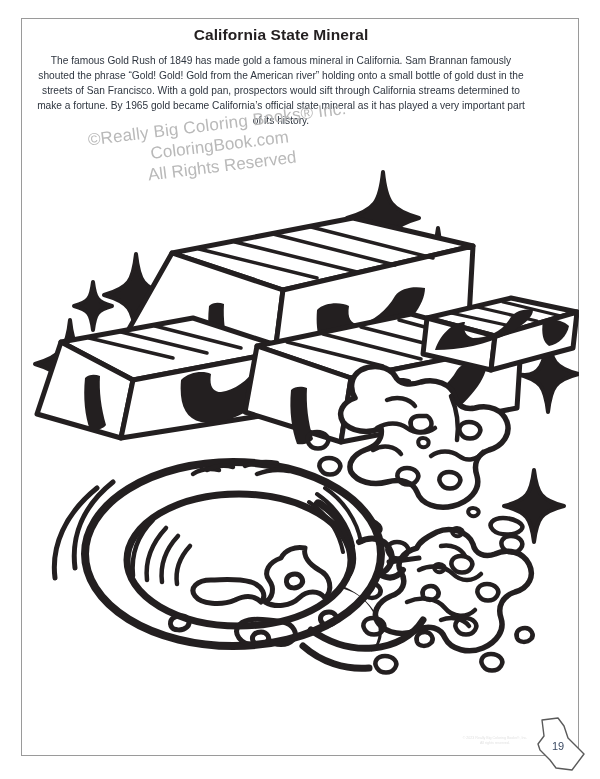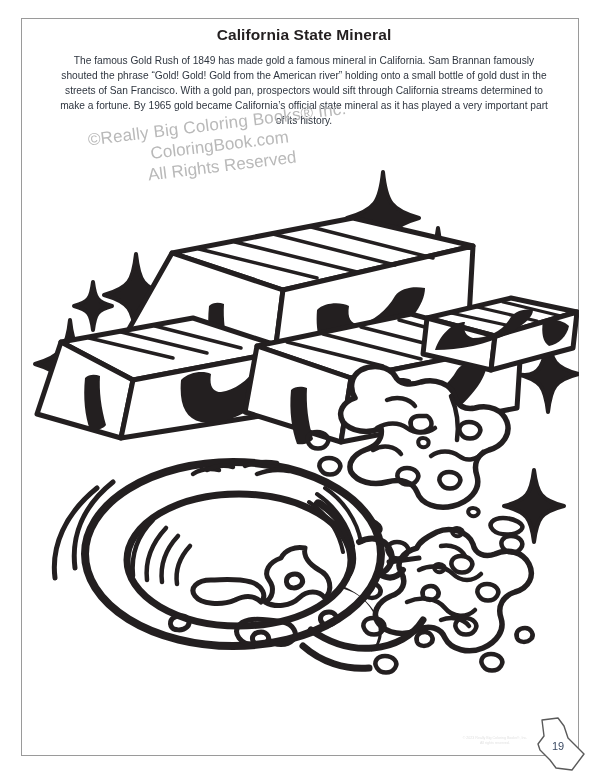--- a/index.html
+++ b/index.html
@@ -23,21 +23,21 @@
     width: 558px;
     height: 738px;
     border: 1.5px solid #9a9a9a;
     box-sizing: border-box;
     background: #ffffff;
   }
 
   
   #header-block {
     position: absolute;
-    left: 30px;
+    left: 7px;
     top: 18px;
     width: 552px;
     box-sizing: border-box;
     padding: 8px 16px 0 12px;
     text-align: center;
   }
   #page-title {
     font-family: "Liberation Sans", sans-serif;
     font-size: 15.5px;
     font-weight: bold;

